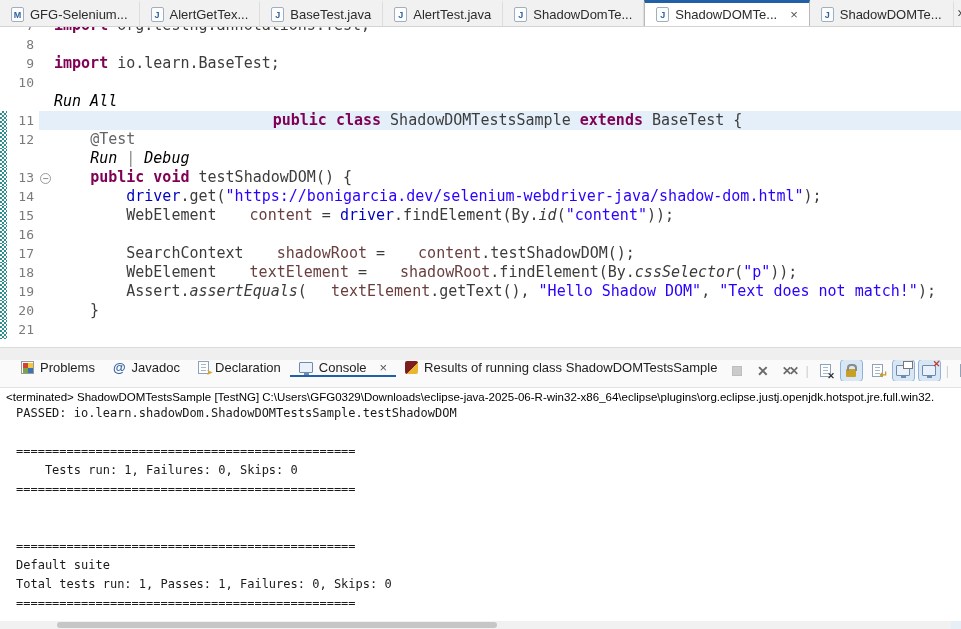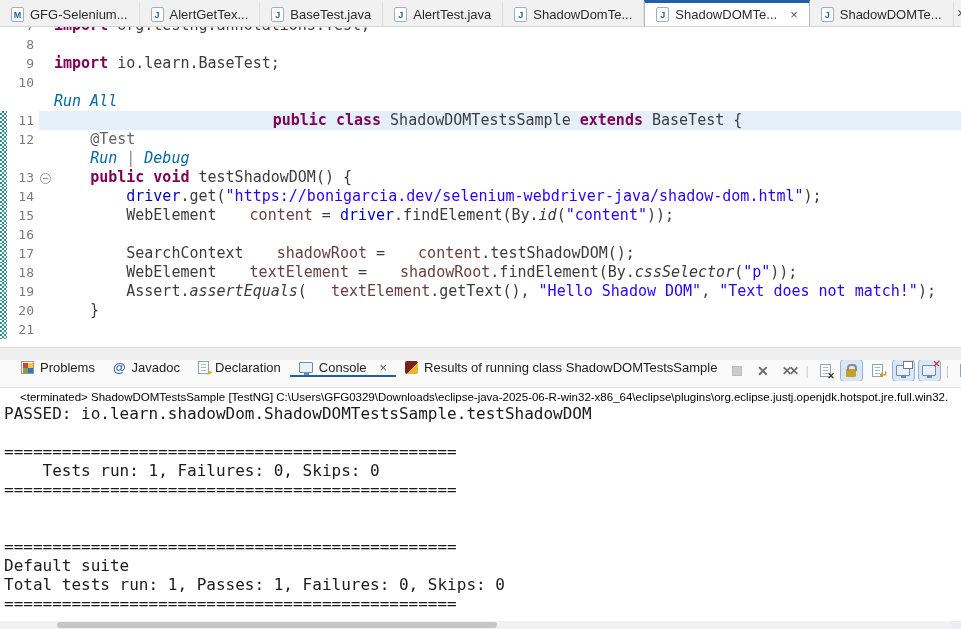--- a/index.html
+++ b/index.html
@@ -51,21 +51,21 @@
            color:#777; font-size:10px; line-height:9px; text-align:center; }
   .ctext { flex:1; white-space:pre; color:#3C3C3C; }
   .crow.hl .ctext, .crow.hl .foldcol { background:#E4EFFA;text-align:center; }
   .tok-k { color:#7F0055; font-weight:bold; }
   .tok-s { color:#2A00FF; }
   .tok-v { color:#6A3E3E;margin-left:24px; }
   .tok-f { color:#0000C0; }
   .tok-a { color:#646464; }
   .tok-im { font-style:italic; }
   .tok-d { color:#3C3C3C; }
-  .tok-lens { color:#0369a1; font-style:italic; cursor:pointer; }
+  .tok-lens { color:#000000; font-style:italic; cursor:pointer; }
   .tok-ls { color:#8A8A8A; font-style:italic; }
 
   
   .sash { height:13px; background:#EFEFEF; border-top:1px solid #DADADA; cursor:row-resize; }
 
   
   .ptabbar {
     height:28px; display:flex; align-items:flex-start; background:#FAFAFA;
     border-bottom:1px solid #E2E2E2; font-size:13px; padding-left:12px;
   }
@@ -107,23 +107,23 @@
               padding-right:0; overflow:hidden; }
   .tbi { width:21px; height:21px; flex:none; display:flex; align-items:center;
          justify-content:center; border-radius:3px; cursor:pointer; }
   .tbi.toggled { background:#D9E7F5; outline:1px solid #8FB2DA; }
   .tbi.disabled { opacity:.55; cursor:default; }
   .tsep { color:#CFCFCF; padding:0 1px; }
 
   
   .consolebody { position:relative; height:241px; background:#fff; overflow:hidden; }
   .termline { font-size:11.5px; color:#000; white-space:nowrap; overflow:hidden;
-              padding:3px 0 1px 20px; }
-  .cline { height:19px; line-height:19px; white-space:pre; padding-left:4px;
-           font-family:"DejaVu Sans Mono", monospace; font-size:16px; color:#1A1A1A; }
+              padding:3px 0 1px 6px; }
+  .cline { height:19px; line-height:19px; white-space:pre; padding-left:16px;
+           font-family:"DejaVu Sans Mono", monospace; font-size:12px; color:#1A1A1A; }
   .hscroll { position:absolute; left:0; right:10px; bottom:0; height:8px; background:#F1F1F1; }
   .hthumb { position:absolute; left:57px; top:1px; width:440px; height:6px;
             background:#C6C6C6; border-radius:3px; }
   .scorner { position:absolute; right:0; bottom:0; width:10px; height:8px; background:#E8EEF5; }
 </style>
 </head>
 <body>
 
 <div class="app">
 

